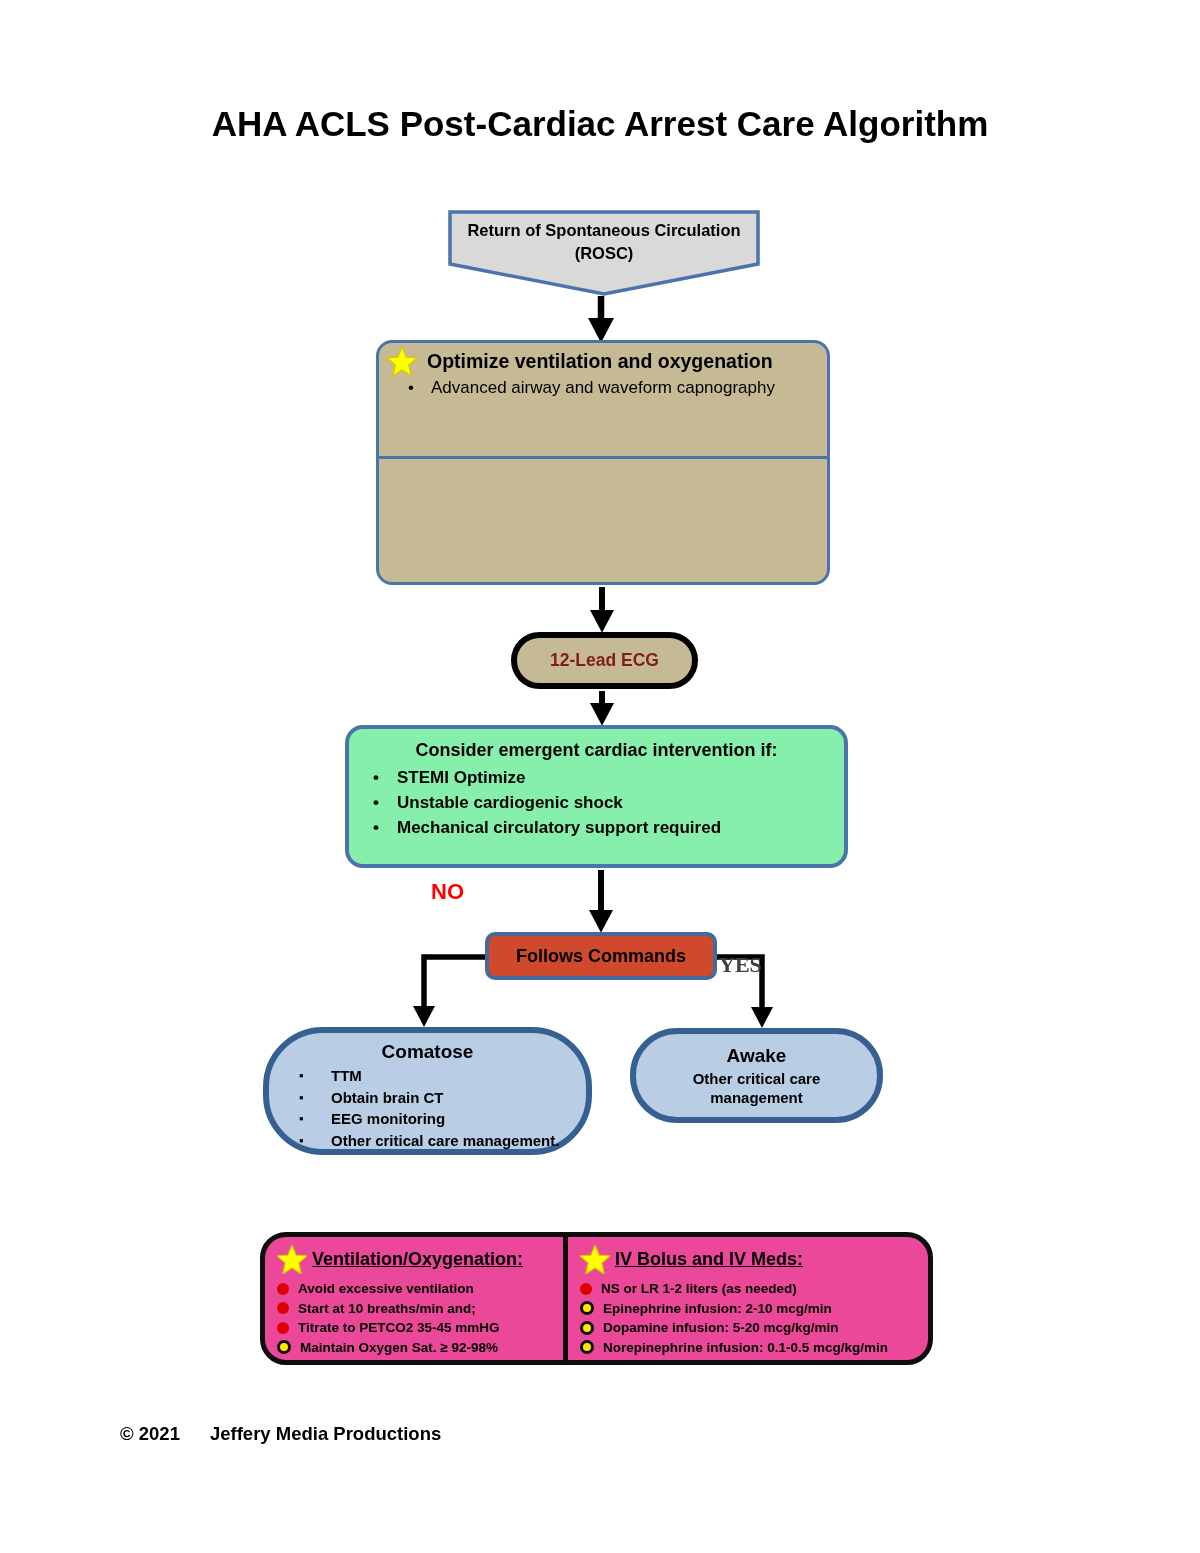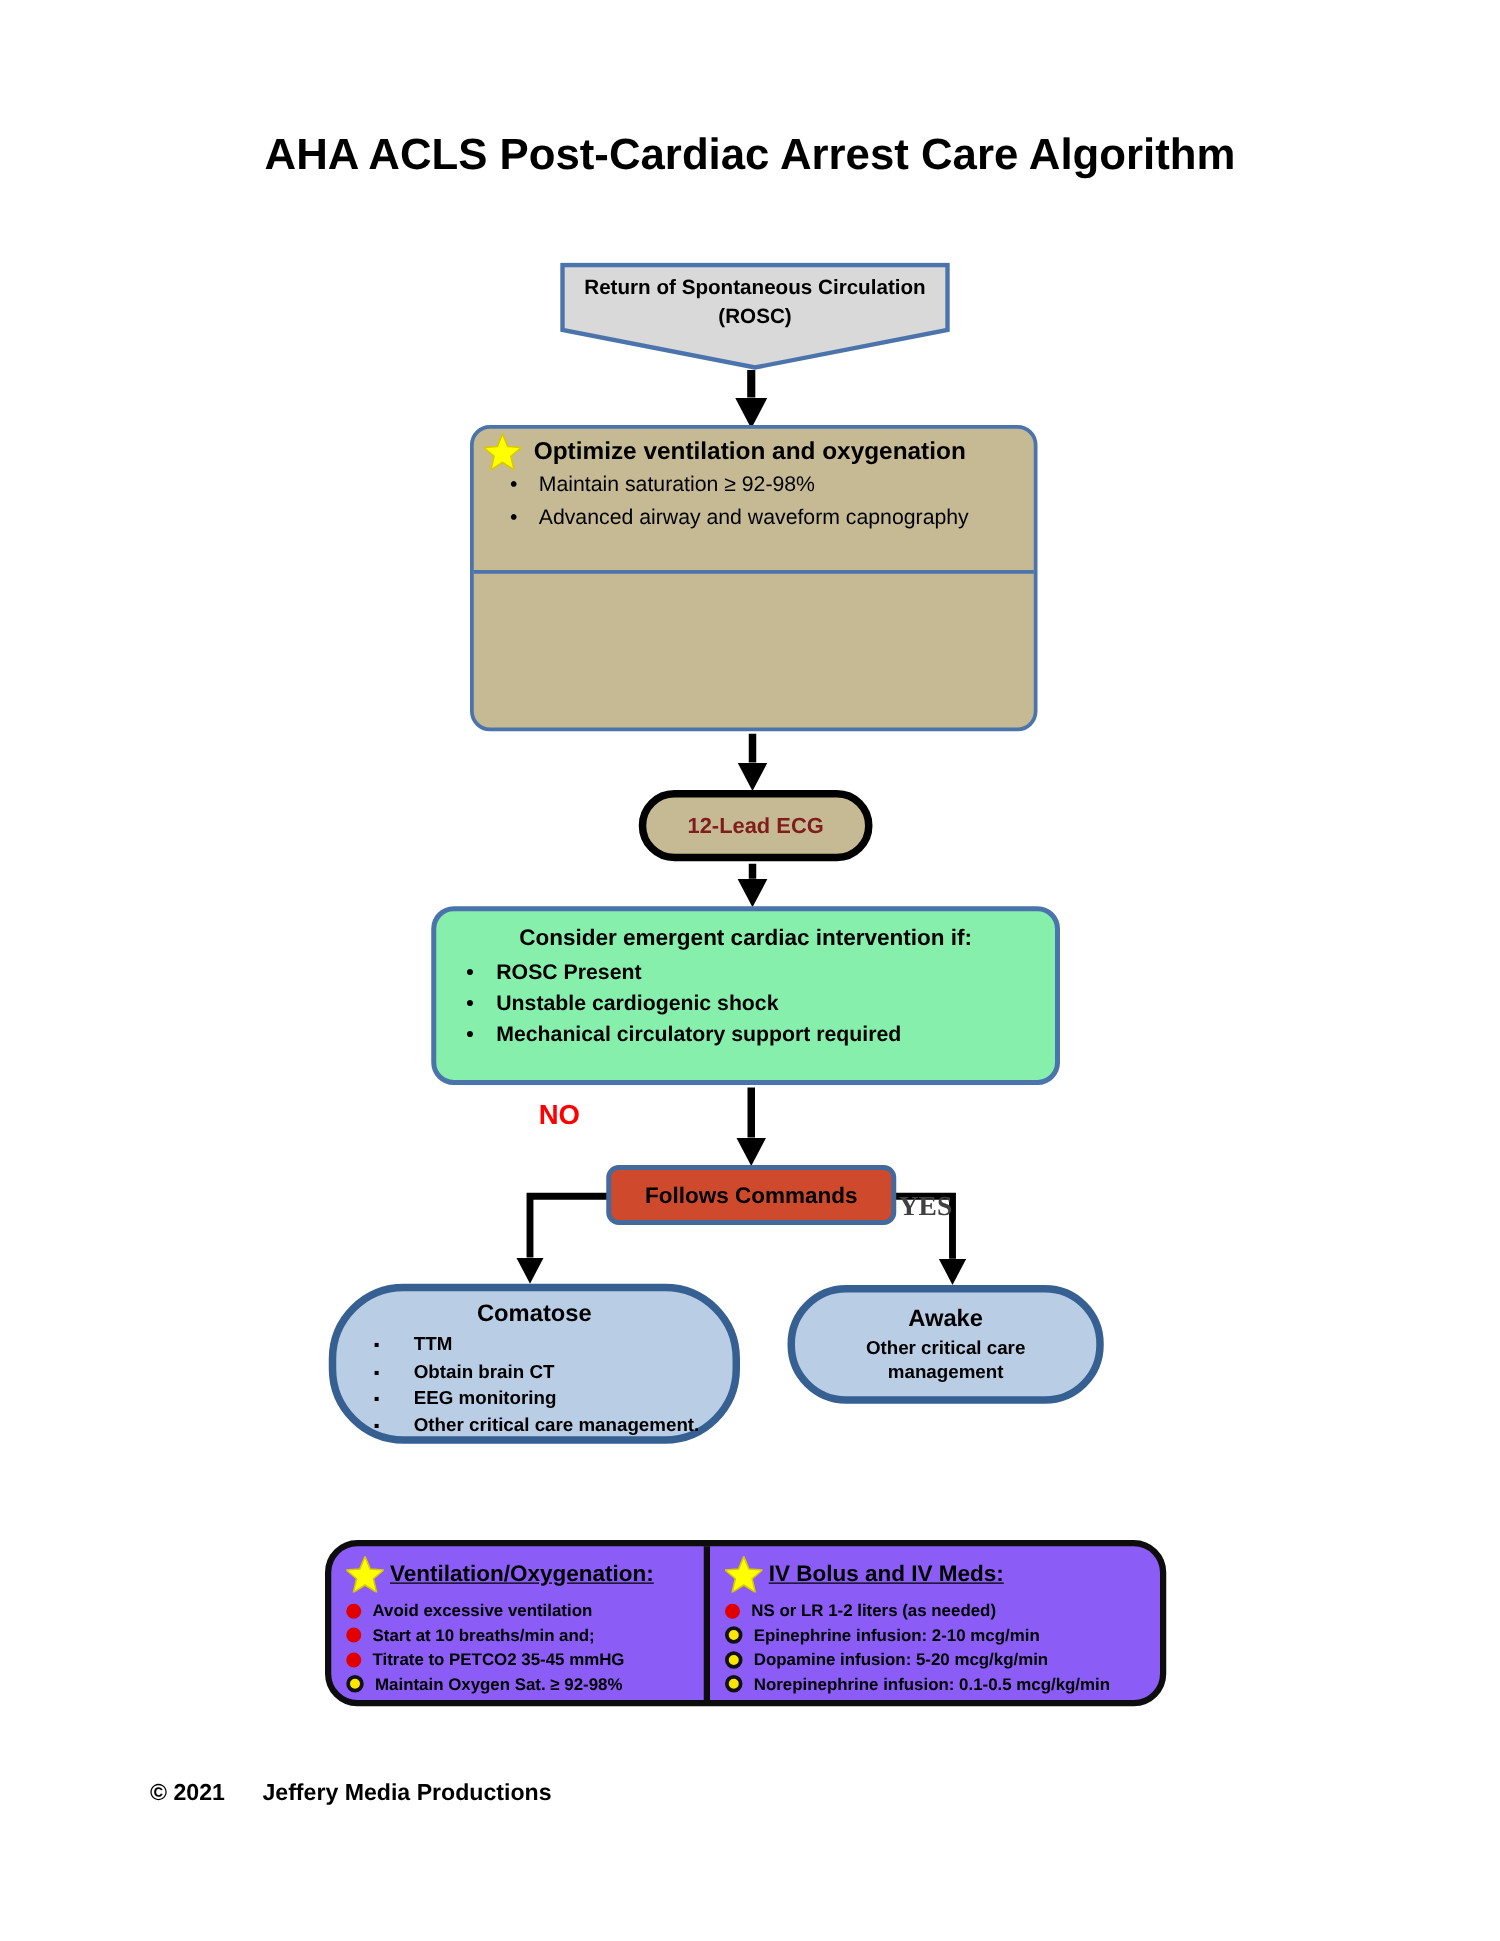--- a/index.html
+++ b/index.html
@@ -72,21 +72,21 @@
   .h-blue { text-align:center; font-size:19px; font-weight:bold; }
   .comatose ul.sq { list-style:none; margin:2px 0 0 0; padding:0;
                     font-size:15px; font-weight:bold; }
   .comatose ul.sq li { position:relative; padding-left:62px; line-height:21.5px; }
   .comatose ul.sq li::before { content:"▪"; position:absolute; left:30px; font-size:13px; }
   .awake-sub { font-size:15px; font-weight:bold; line-height:19px; margin:2px auto 0;
                width:170px; }
 
   
   .refbox { left:260px; top:1232px; width:673px; height:133px;
-            background:#8b5cf6; border:5px solid #0d0d0d; border-radius:26px;
+            background:#ec4899; border:5px solid #0d0d0d; border-radius:26px;
             display:flex; }
   .ref-col { padding:8px 4px 0 12px; box-sizing:border-box; }
   .ref-left { width:303px; border-right:5px solid #0d0d0d; }
   .ref-right { flex:1; }
   .ref-h { font-size:18px; font-weight:bold; text-decoration:underline;
            display:flex; align-items:center; gap:5px; }
   .ref-items { margin-top:5px; }
   .ref-item { display:flex; align-items:center; gap:9px;
               font-size:13.5px; font-weight:bold; line-height:19.5px; }
   .dot { flex:none; border-radius:50%; }
@@ -127,34 +127,33 @@
   </div>
 </div>
 
 <div class="abs mainbox">
   <div class="section1">
     <svg class="star star-abs" viewBox="0 0 24 23" width="30" height="29">
       <polygon points="12,0 15.3,8 24,8.7 17.4,14.3 19.4,23 12,18.3 4.6,23 6.6,14.3 0,8.7 8.7,8"></polygon>
     </svg>
     <div class="h-opt">Optimize ventilation and oxygenation</div>
     <ul class="bullets">
-      <li>Maintain saturation ≥ 92-98%</li>
       <li>Advanced airway and waveform capnography</li>
     </ul>
   </div>
 </div>
 
 <div class="abs ecg">
   <span>12-Lead ECG</span>
 </div>
 
 <div class="abs consider">
   <div class="h-consider">Consider emergent cardiac intervention if:</div>
   <ul class="bullets">
-    <li>ROSC Present</li>
+    <li>STEMI Optimize</li>
     <li>Unstable cardiogenic shock</li>
     <li>Mechanical circulatory support required</li>
   </ul>
 </div>
 
 <div class="abs no-label">NO</div>
 <div class="abs follows">
   <span>Follows Commands</span>
 </div>
 <div class="abs yes-label">YES</div>

